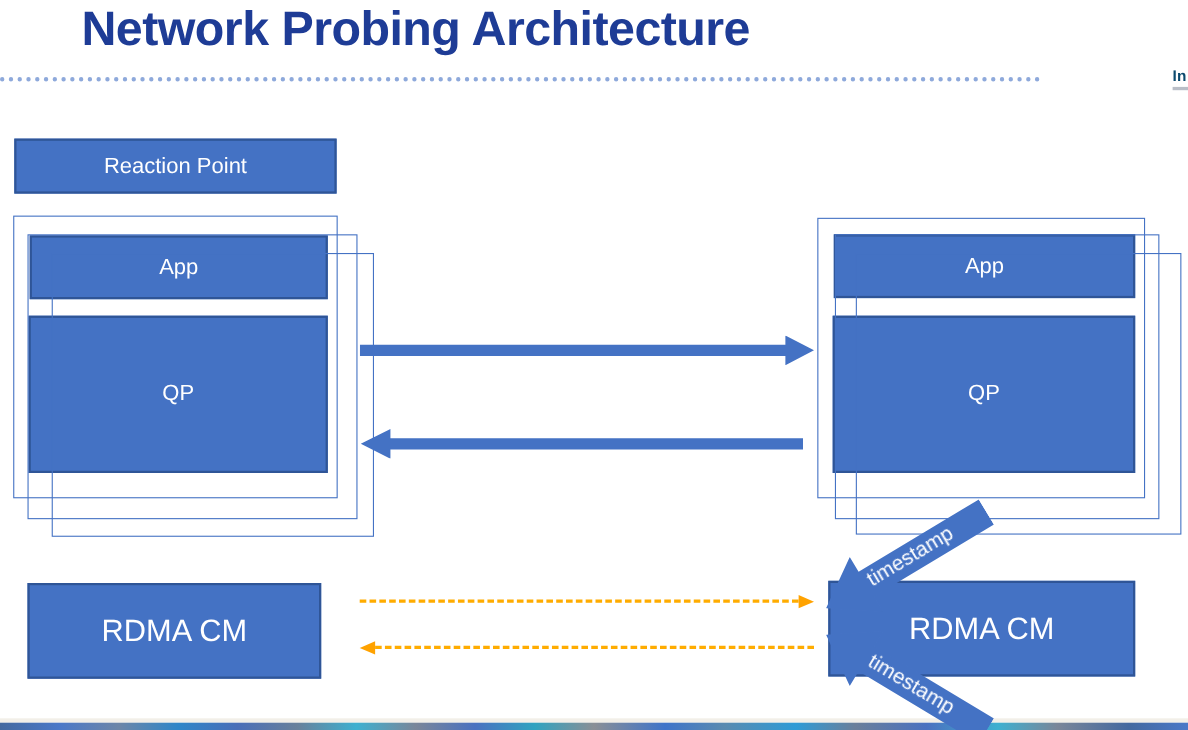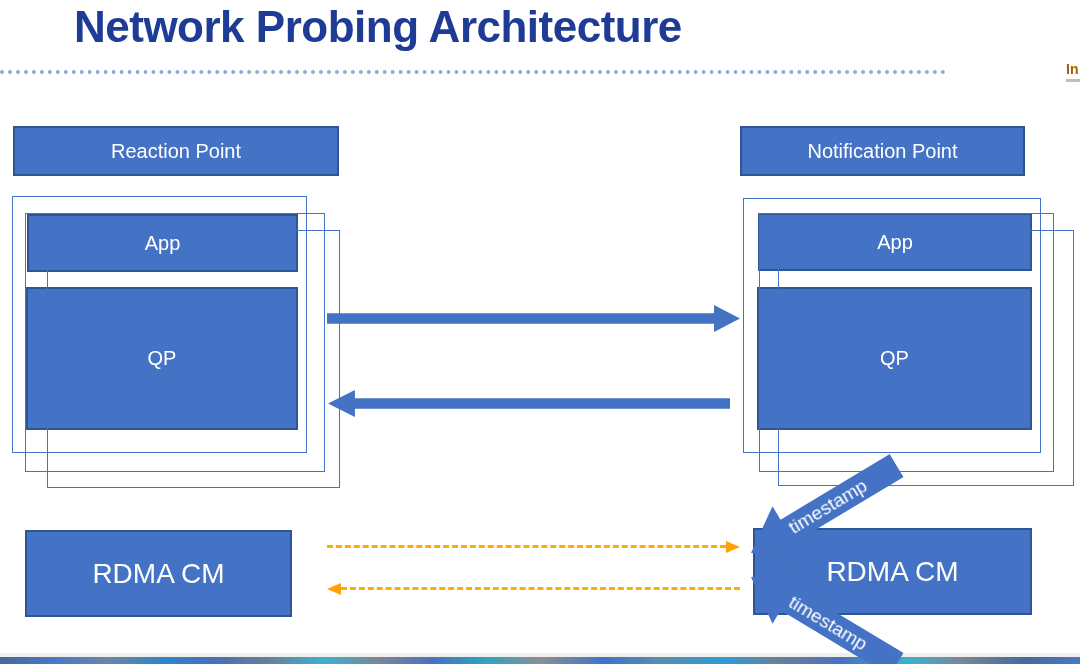--- a/index.html
+++ b/index.html
@@ -30,21 +30,21 @@
   
   .divider {
     left: 0px; top: 70px;
     width: 946px; height: 0px;
     border-top: 4px dotted #8ea9db;
   }
 
   
   .logo-frag {
     left: 1066px; top: 62px;
-    color: #a16207; font-weight: 700; font-size: 14px;
+    color: #0c4a6e; font-weight: 700; font-size: 14px;
     line-height: 14px;
   }
   .logo-frag .sub {
     display:block; width: 14px; height: 3px; margin-top: 3px;
     background: #b9bec7;
   }
 
   
   .fillbox {
     background: #4472c4;
@@ -134,25 +134,22 @@
   <div class="abs strip-cream"></div>
   <div class="abs strip"></div>
 
   <div class="abs title">Network Probing Architecture</div>
   <div class="abs divider"></div>
   <div class="abs logo-frag">
     <span>In</span>
     <span class="sub"></span>
   </div>
 
-  <div class="abs fillbox hdr" style="left:13px; top:126px; width:326px; height:50px;">
+  <div class="abs fillbox hdr" style="left:13px; top:126px; width:293px; height:50px;">
     <span>Reaction Point</span>
-  </div>
-  <div class="abs fillbox hdr" style="left:740px; top:126px; width:285px; height:50px;">
-    <span>Notification Point</span>
   </div>
 
   <div class="abs fillbox lbl20" style="left:27px; top:214px; width:271px; height:58px;">
     <span>App</span>
   </div>
   <div class="abs fillbox lbl20" style="left:26px; top:287px; width:272px; height:143px;">
     <span>QP</span>
   </div>
 
   <div class="abs fillbox lbl20" style="left:758px; top:213px; width:274px; height:58px;">

